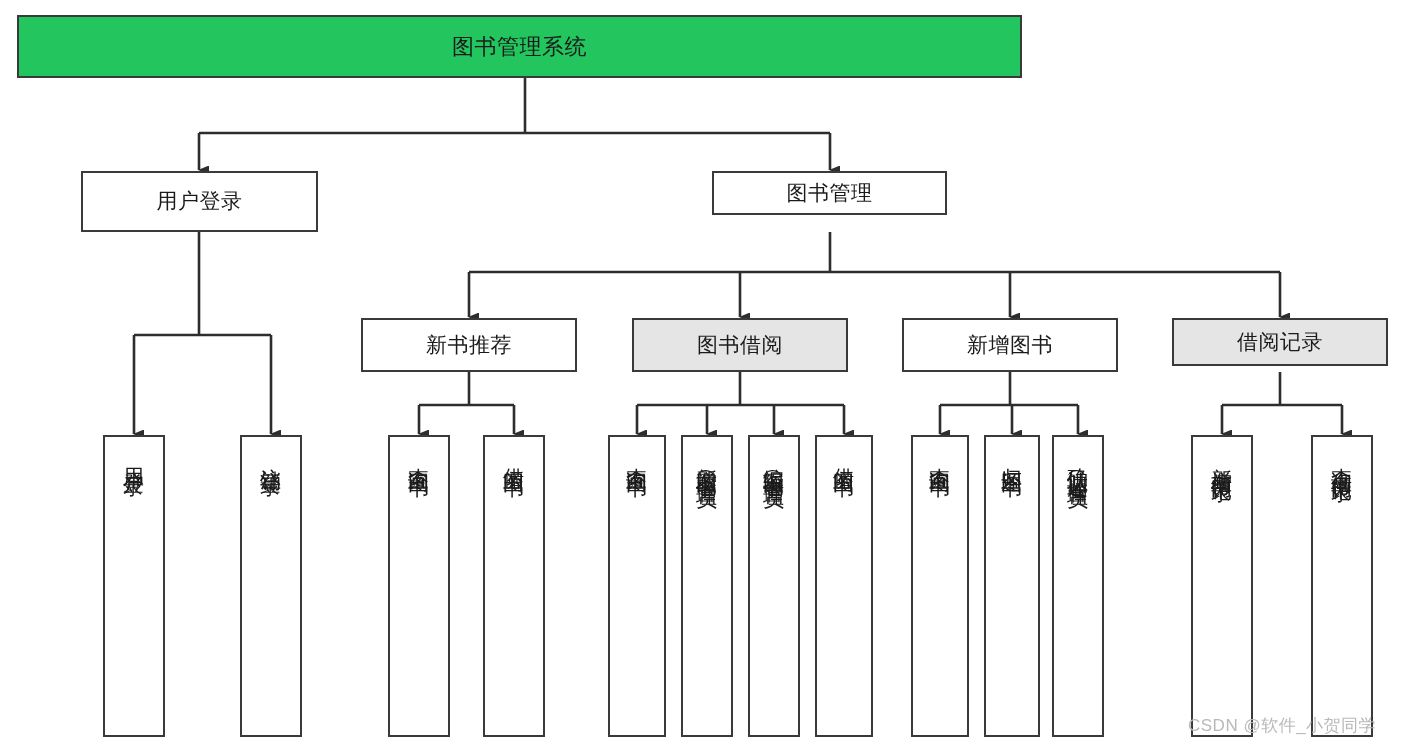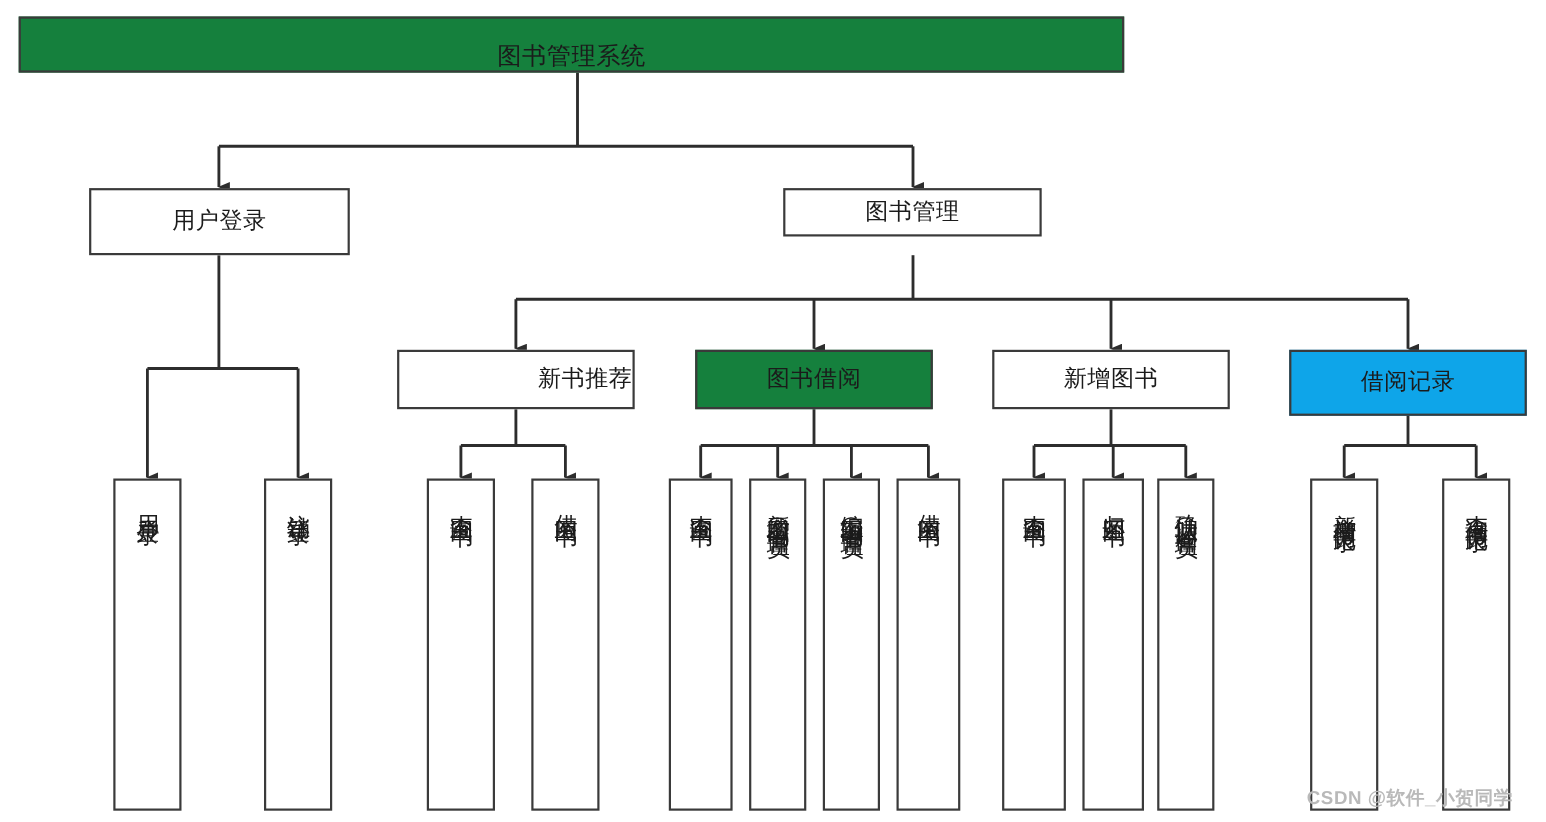--- a/index.html
+++ b/index.html
@@ -64,21 +64,20 @@
   }
   #watermark {
     position: absolute;
     left: 1188px;
     top: 714px;
     font-size: 17px;
     color: #b9b9b9;
     white-space: nowrap;
     letter-spacing: 0.5px;
     user-select: none;
-    font-weight: bold;
   }
 </style>
 </head>
 <body>
 
 <div id="diagram-root">
 
   <svg id="edge-layer" viewBox="0 0 1405 747" xmlns="http://www.w3.org/2000/svg">
     <defs>
       <marker id="arrowhead" markerWidth="9" markerHeight="11" refX="4.5" refY="10" orient="auto" markerUnits="userSpaceOnUse">
@@ -116,39 +115,39 @@
         <line x1="1012" y1="405" x2="1012" y2="434" stroke="#2d2d2d" stroke-width="2.6" marker-end="url(#arrowhead)"></line>
         <line x1="1078" y1="405" x2="1078" y2="434" stroke="#2d2d2d" stroke-width="2.6" marker-end="url(#arrowhead)"></line>
         <line x1="1280" y1="372" x2="1280" y2="405" stroke="#2d2d2d" stroke-width="2.6"></line>
         <line x1="1222" y1="405" x2="1342" y2="405" stroke="#2d2d2d" stroke-width="2.6"></line>
         <line x1="1222" y1="405" x2="1222" y2="434" stroke="#2d2d2d" stroke-width="2.6" marker-end="url(#arrowhead)"></line>
         <line x1="1342" y1="405" x2="1342" y2="434" stroke="#2d2d2d" stroke-width="2.6" marker-end="url(#arrowhead)"></line>
       </g>
   </svg>
 
   <div id="nodes-layer">
-      <div class="node horizontal root" style="left: 17px; top: 15px; width: 1005px; height: 51px; border-color: rgb(58, 58, 58); background: #15803d; align-items: flex-end;">
+      <div class="node horizontal root" style="left: 17px; top: 15px; width: 1005px; height: 63px; border-color: rgb(58, 58, 58); background: #22c55e;">
         <span class="node-label" style="color: rgb(27, 27, 27);">图书管理系统</span>
       </div>
       <div class="node horizontal" style="left: 81px; top: 171px; width: 237px; height: 61px; border-color: rgb(58, 58, 58); background: rgb(255, 255, 255);">
         <span class="node-label" style="color: rgb(27, 27, 27);">用户登录</span>
       </div>
       <div class="node horizontal" style="left: 712px; top: 171px; width: 235px; height: 44px; border-color: rgb(58, 58, 58); background: rgb(255, 255, 255);">
         <span class="node-label" style="color: rgb(27, 27, 27);">图书管理</span>
       </div>
-      <div class="node horizontal" style="left: 361px; top: 318px; width: 216px; height: 54px; border-color: rgb(58, 58, 58); background: rgb(255, 255, 255); justify-content: flex-end;">
+      <div class="node horizontal" style="left: 361px; top: 318px; width: 216px; height: 54px; border-color: rgb(58, 58, 58); background: rgb(255, 255, 255);">
         <span class="node-label" style="color: rgb(27, 27, 27);">新书推荐</span>
       </div>
-      <div class="node horizontal" style="left: 632px; top: 318px; width: 216px; height: 54px; border-color: rgb(58, 58, 58); background: #15803d; align-items: center;">
+      <div class="node horizontal" style="left: 632px; top: 318px; width: 216px; height: 54px; border-color: rgb(58, 58, 58); background: #e5e5e5; align-items: center;">
         <span class="node-label" style="color: rgb(27, 27, 27);">图书借阅</span>
       </div>
       <div class="node horizontal" style="left: 902px; top: 318px; width: 216px; height: 54px; border-color: rgb(58, 58, 58); background: rgb(255, 255, 255);">
         <span class="node-label" style="color: rgb(27, 27, 27);">新增图书</span>
       </div>
-      <div class="node horizontal" style="left: 1172px; top: 318px; width: 216px; height: 60px; border-color: rgb(58, 58, 58); background: #0ea5e9;">
+      <div class="node horizontal" style="left: 1172px; top: 318px; width: 216px; height: 48px; border-color: rgb(58, 58, 58); background: #e5e5e5;">
         <span class="node-label" style="color: rgb(27, 27, 27);">借阅记录</span>
       </div>
       <div class="node vertical" style="left: 103px; top: 435px; width: 62px; height: 302px; border-color: rgb(58, 58, 58); background: rgb(255, 255, 255);">
         <span class="node-label" style="color: rgb(27, 27, 27);">用户登录</span>
       </div>
       <div class="node vertical" style="left: 240px; top: 435px; width: 62px; height: 302px; border-color: rgb(58, 58, 58); background: rgb(255, 255, 255);">
         <span class="node-label" style="color: rgb(27, 27, 27);">注销登录</span>
       </div>
       <div class="node vertical" style="left: 388px; top: 435px; width: 62px; height: 302px; border-color: rgb(58, 58, 58); background: rgb(255, 255, 255);">
         <span class="node-label" style="color: rgb(27, 27, 27);">查询图书</span>

